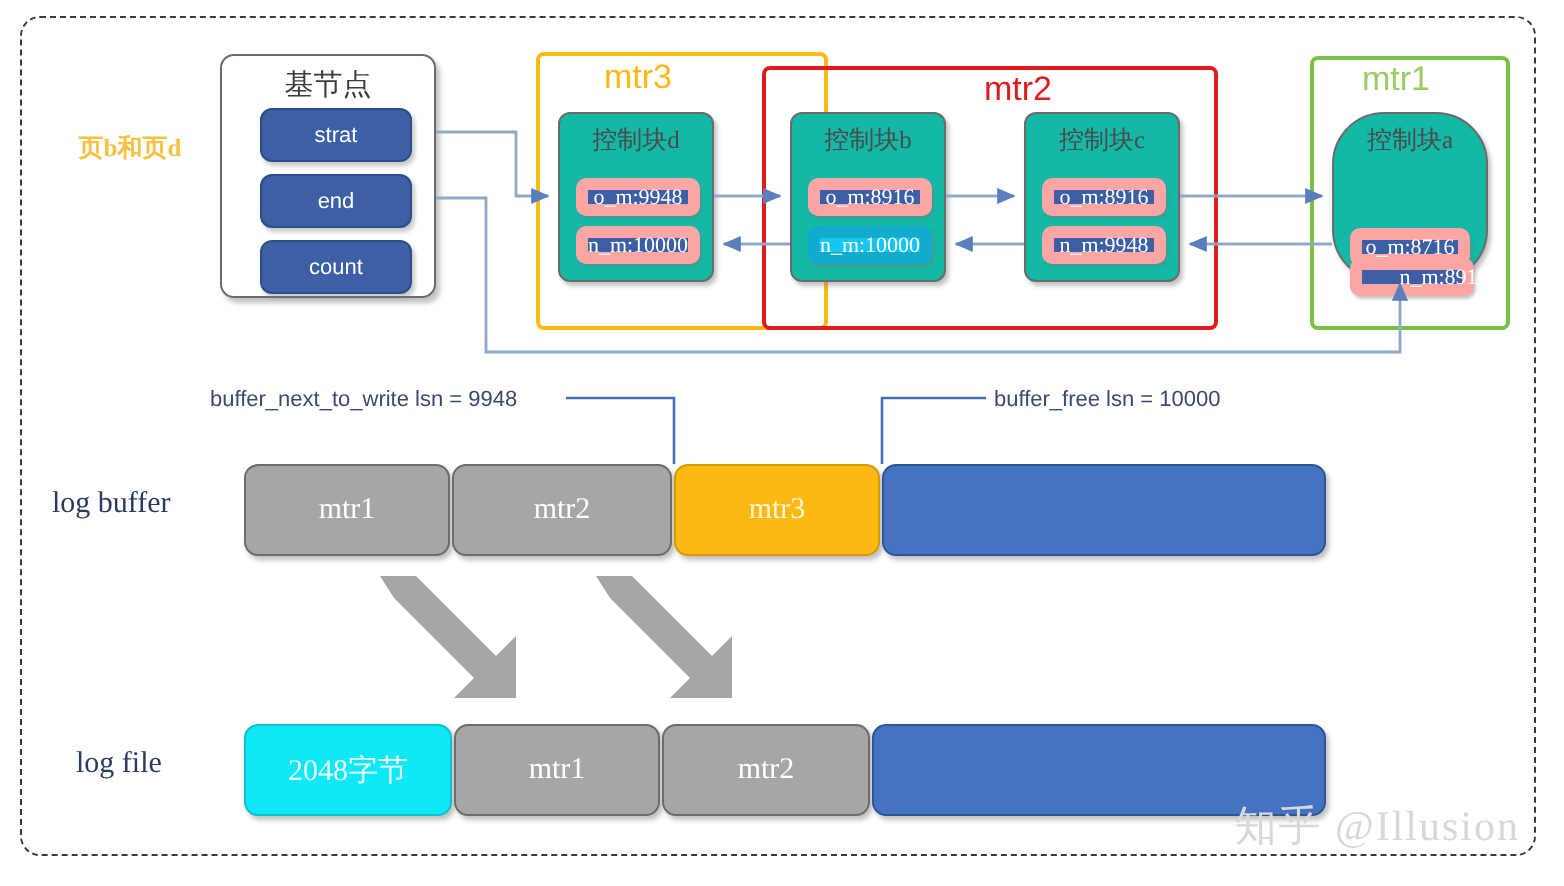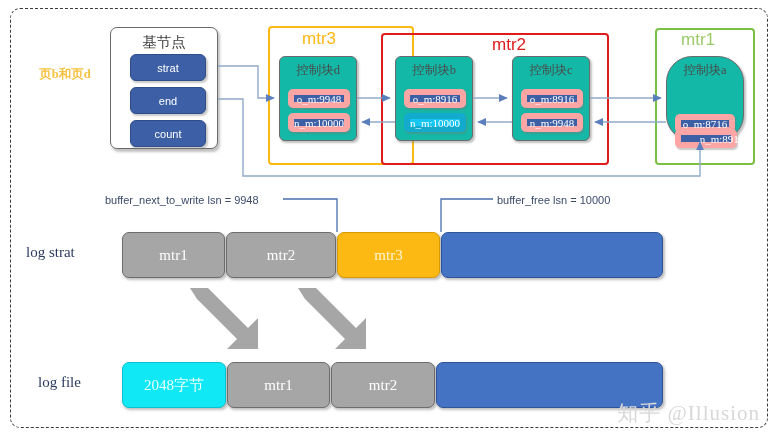--- a/index.html
+++ b/index.html
@@ -220,21 +220,21 @@
     <div class="field" style="top:32px; width:62px;">o_m:8916</div>
     <div class="field" style="top:56px; width:62px;">n_m:9948</div>
   </div>
 
   <div class="ctrl-box" style="left:666px; top:56px; width:78px; height:85px;border-radius:26px;">
     <div class="ctrl-title">控制块a</div>
     <div class="field" style="top:32px; width:60px;margin-top:25px;">o_m:8716</div>
     <div class="field" style="top:72px; width:62px;padding-left:32px;">n_m:8916</div>
   </div>
 
-  <div class="row-label" style="left:26px; top:244px;">log strat</div>
+  <div class="row-label" style="left:26px; top:244px;">log buffer</div>
 
   <div class="lsn-label" style="left:105px; top:194px;">buffer_next_to_write lsn = 9948</div>
   <div class="lsn-label" style="left:497px; top:194px;">buffer_free lsn = 10000</div>
 
   <div class="bar gray" style="left:122px; top:232px; width:103px;">mtr1</div>
   <div class="bar gray" style="left:226px; top:232px; width:110px;">mtr2</div>
   <div class="bar orange" style="left:337px; top:232px; width:103px;">mtr3</div>
   <div class="bar blue" style="left:441px; top:232px; width:222px;"></div>
 
   <div class="row-label" style="left:38px; top:374px;">log file</div>

